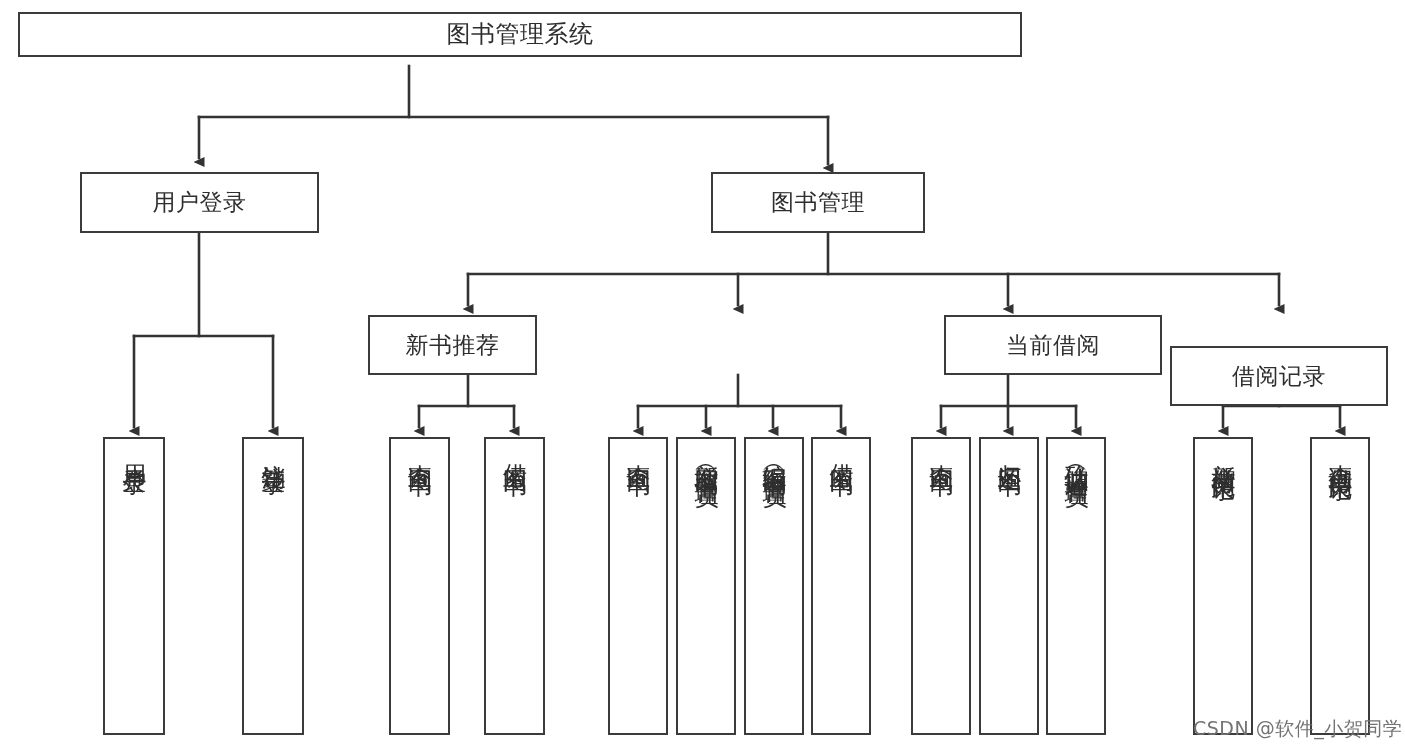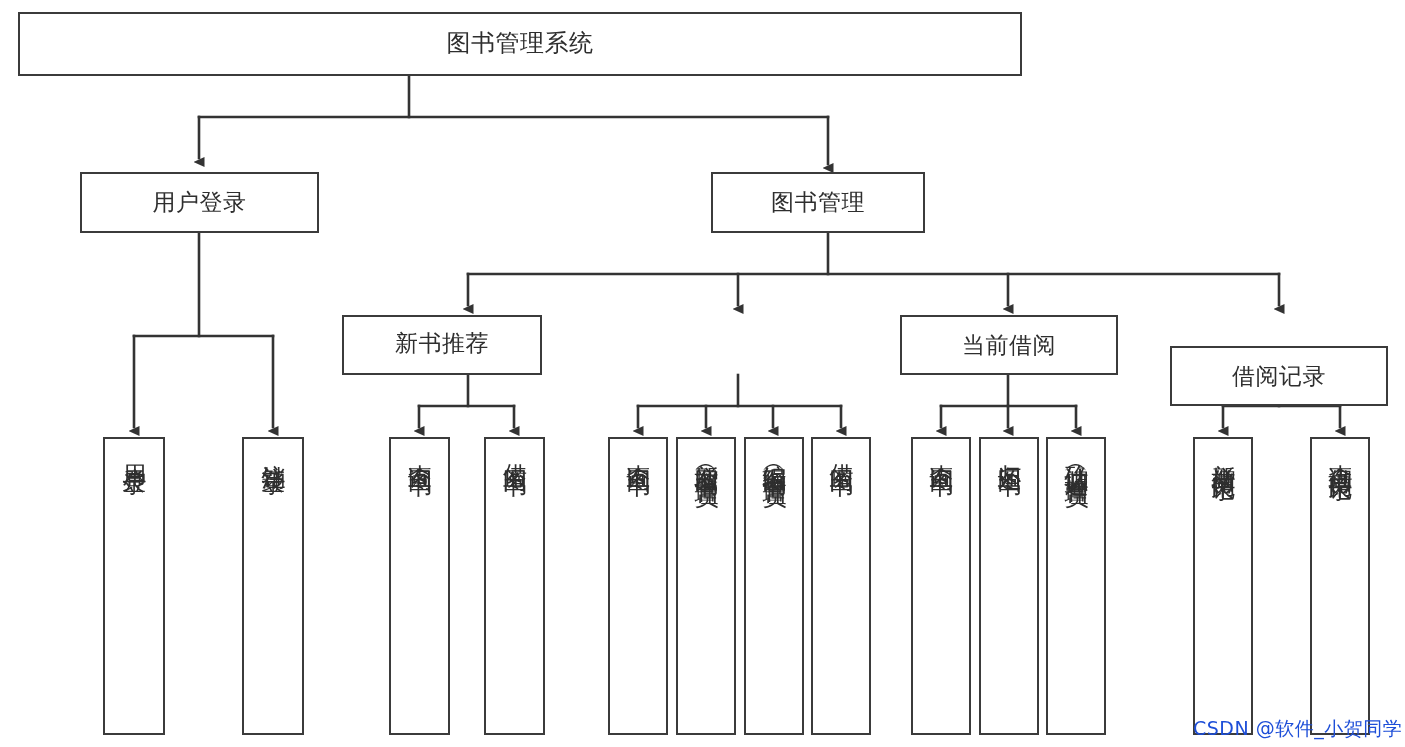--- a/index.html
+++ b/index.html
@@ -60,21 +60,21 @@
     writing-mode: vertical-rl;
     text-orientation: upright;
     font-size: 24px;
     line-height: 1.05;
     letter-spacing: 3px;
     white-space: nowrap;
   }
   .watermark {
     position: absolute;
     font-size: 19px;
-    color: #1d4ed8;
+    color: #737373;
     letter-spacing: 0.5px;
     white-space: nowrap;
     font-family: "DejaVu Sans", "Liberation Sans", sans-serif;
   }
 </style>
 </head>
 <body>
 
 <div id="canvas">
 
@@ -121,35 +121,35 @@
       <path d="M1008,406 L1008,427" marker-end="url(#arrow)"></path>
       <path d="M1076,406 L1076,427" marker-end="url(#arrow)"></path>
 
       <path d="M1279,375 L1279,406"></path>
       <path d="M1223,406 L1340,406"></path>
       <path d="M1223,406 L1223,427" marker-end="url(#arrow)"></path>
       <path d="M1340,406 L1340,427" marker-end="url(#arrow)"></path>
     </g>
   </svg>
 
-  <div class="node h root" style="left:18px; top:12px; width:1004px; height:64px;">
+  <div class="node h root" style="left:18px; top:12px; width:1004px; height:45px;">
     <span class="label">图书管理系统</span>
   </div>
 
   <div class="node h" style="left:80px; top:172px; width:239px; height:61px;">
     <span class="label">用户登录</span>
   </div>
   <div class="node h" style="left:711px; top:172px; width:214px; height:61px;">
     <span class="label">图书管理</span>
   </div>
 
-  <div class="node h" style="left:342px; top:315px; width:200px; height:60px;font-family:Liberation Mono, monospace;">
+  <div class="node h" style="left:368px; top:315px; width:169px; height:60px;">
     <span class="label">新书推荐</span>
   </div>
-  <div class="node h" style="left:900px; top:315px; width:218px; height:60px;">
+  <div class="node h" style="left:944px; top:315px; width:218px; height:60px;">
     <span class="label">当前借阅</span>
   </div>
   <div class="node h" style="left:1170px; top:315px; width:218px; height:60px;margin-top:31px;">
     <span class="label">借阅记录</span>
   </div>
 
   <div class="node v" style="left:103px; top:437px; width:62px; height:298px;">
     <span class="label">用户登录</span>
   </div>
   <div class="node v" style="left:242px; top:437px; width:62px; height:298px;">

